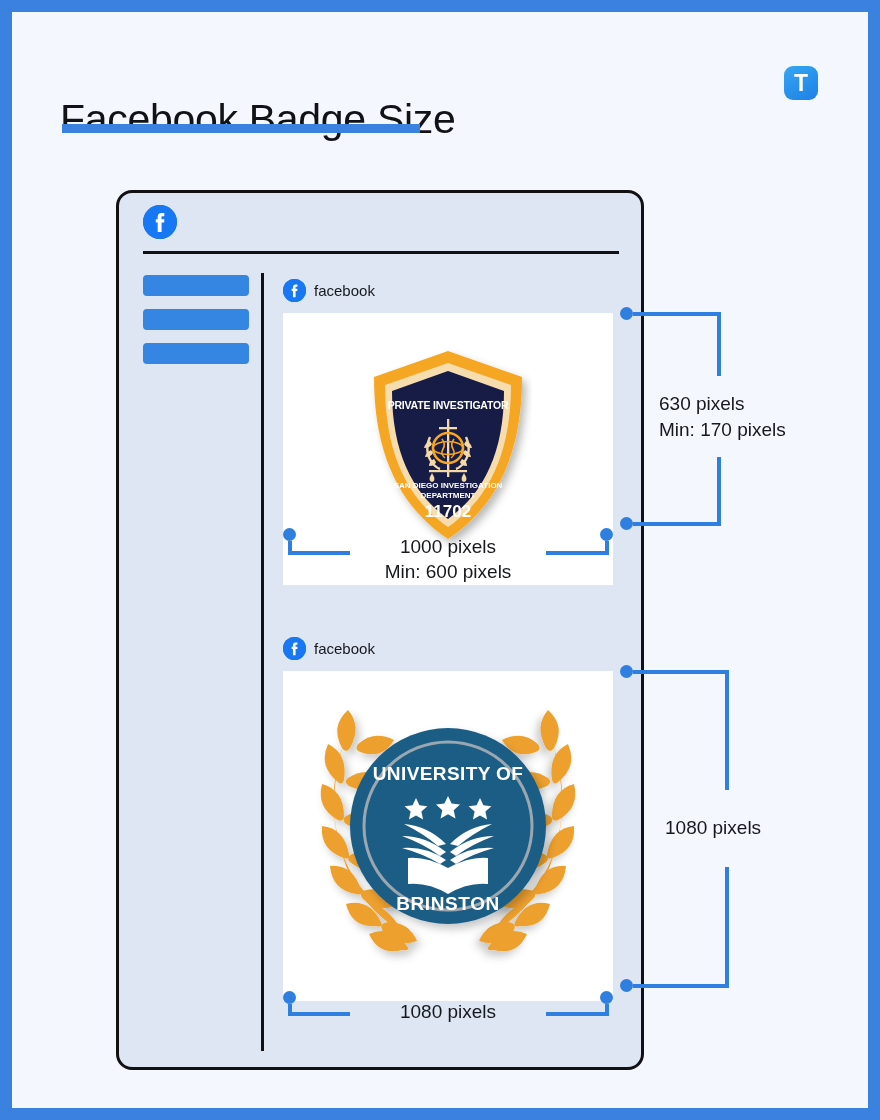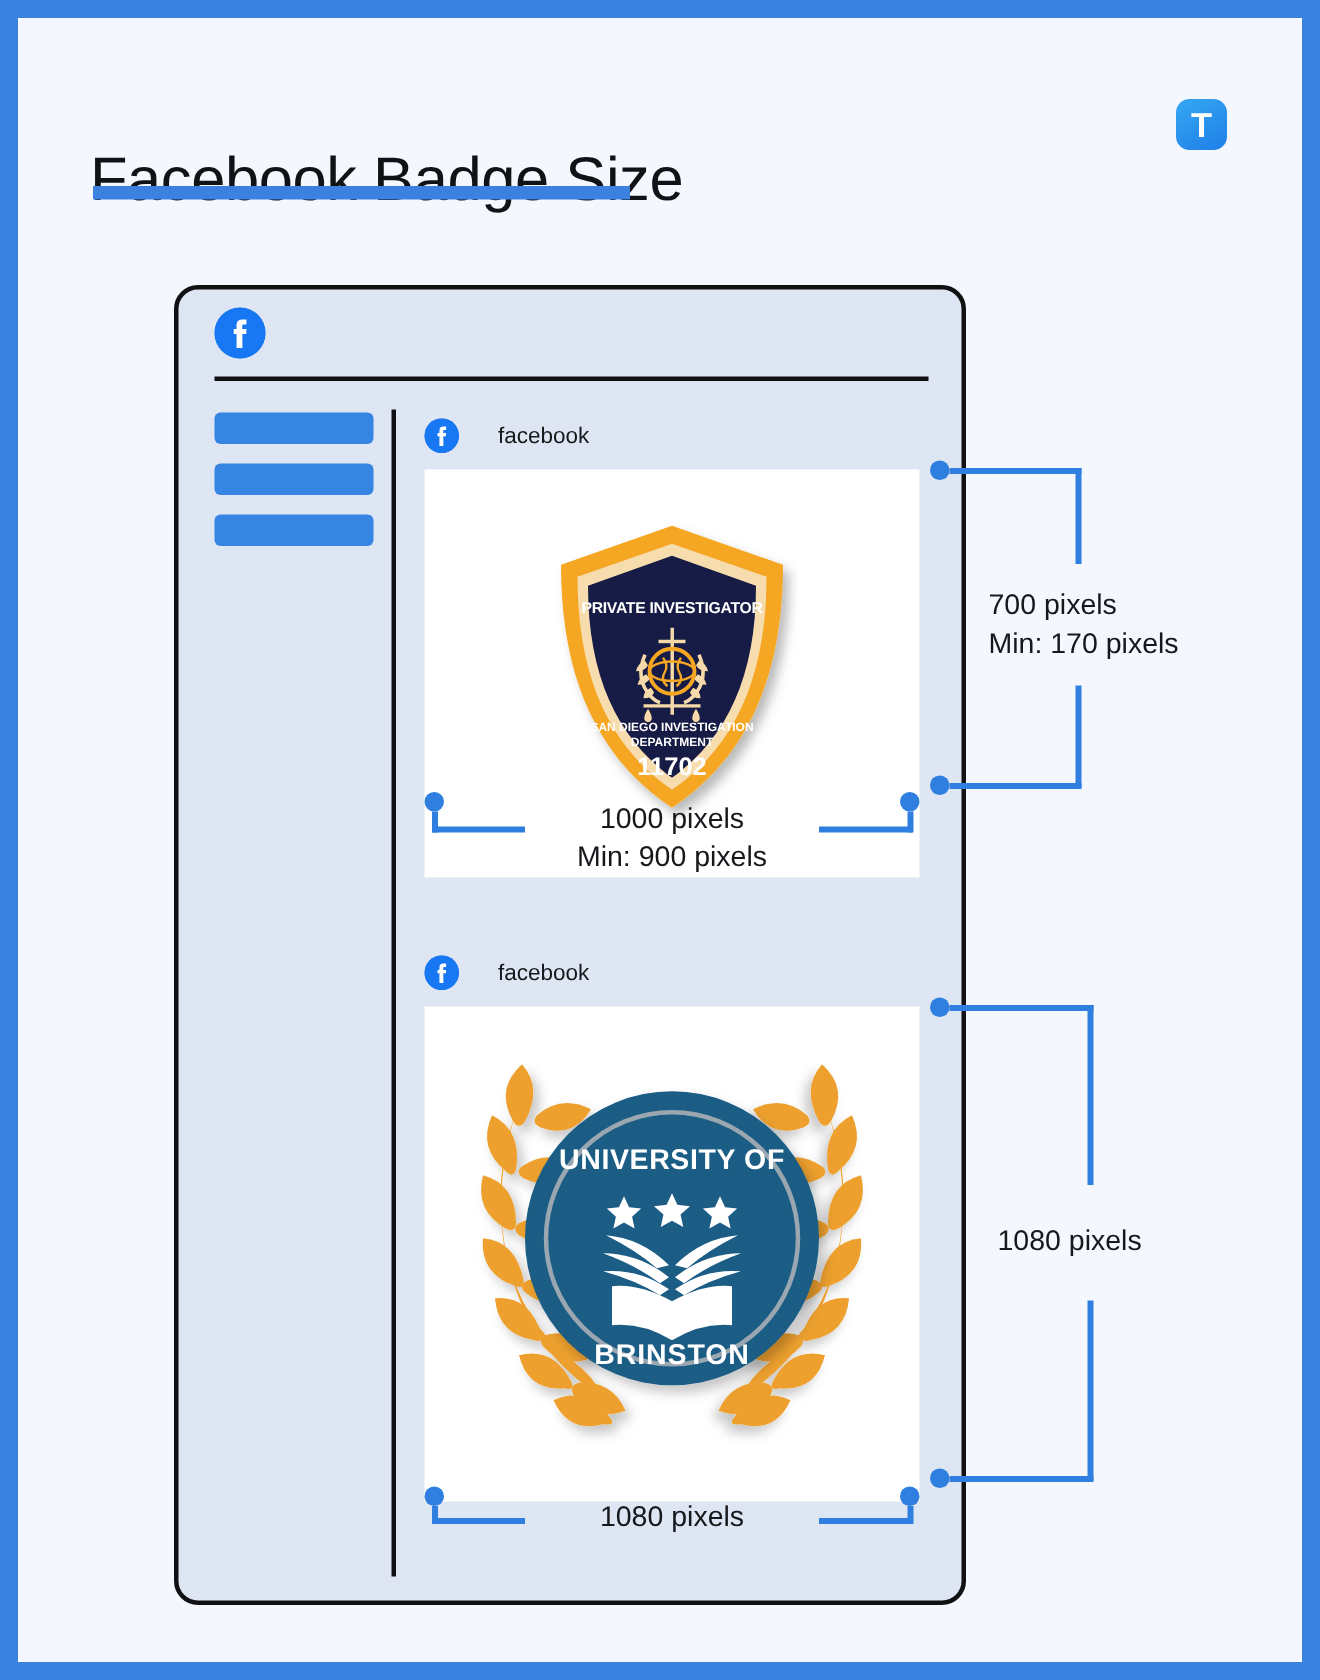--- a/index.html
+++ b/index.html
@@ -132,21 +132,21 @@
   }
 
   
   .post {
     position: absolute;
     left: 164px;
   }
   .post-head {
     display: flex;
     align-items: center;
-    gap: 26px;
+    gap: 8px;
     height: 26px;
   }
   .post-label {
     font-size: 15px;
     color: #17181c;
     font-family: "Liberation Sans", sans-serif;
   }
   .post-media {
     background: #ffffff;
     position: relative;
@@ -289,33 +289,33 @@
       </div>
     </div>
 
     <div>
       <div class="dim-dot" style="left:501px;top:42px;"></div>
       <div class="dim-seg" style="left:514px;top:46.5px;width:88px;height:4px;"></div>
       <div class="dim-seg" style="left:598px;top:46.5px;width:4px;height:64px;"></div>
       <div class="dim-dot" style="left:501px;top:252px;"></div>
       <div class="dim-seg" style="left:514px;top:256.5px;width:88px;height:4px;"></div>
       <div class="dim-seg" style="left:598px;top:192px;width:4px;height:68px;"></div>
-      <div class="dim-text" style="left:540px;top:126px;">700 pixels</div>
+      <div class="dim-text" style="left:540px;top:126px;">630 pixels</div>
       <div class="dim-text" style="left:540px;top:152px;">Min: 170 pixels</div>
     </div>
 
     <div>
       <div class="dim-dot" style="left:164px;top:263px;"></div>
       <div class="dim-seg" style="left:168.5px;top:276px;width:4px;height:14px;"></div>
       <div class="dim-seg" style="left:168.5px;top:286px;width:62px;height:4px;"></div>
       <div class="dim-dot" style="left:481px;top:263px;"></div>
       <div class="dim-seg" style="left:485.5px;top:276px;width:4px;height:14px;"></div>
       <div class="dim-seg" style="left:427px;top:286px;width:62px;height:4px;"></div>
       <div class="dim-text center" style="left:164px;top:269px;width:330px;">1000 pixels</div>
-      <div class="dim-text center" style="left:164px;top:294px;width:330px;">Min: 900 pixels</div>
+      <div class="dim-text center" style="left:164px;top:294px;width:330px;">Min: 600 pixels</div>
     </div>
 
     <div class="post" style="top:370px;">
       <div class="post-head">
         <div class="fb-circle" style="width:23px;height:23px;">
           <svg width="23" height="23" viewBox="0 0 34 34">
             <circle cx="17" cy="17" r="17" fill="#1877f2"></circle>
             <path d="M21.2 17.6h-2.6V27h-3.9v-9.4h-1.9v-3.3h1.9v-2.2c0-2.6 1.1-4.1 4.1-4.1h2.5v3.3h-1.6c-1.2 0-1.2.4-1.2 1.2v1.8h2.8l-.1 3.3z" fill="#ffffff"></path>
           </svg>
         </div>

